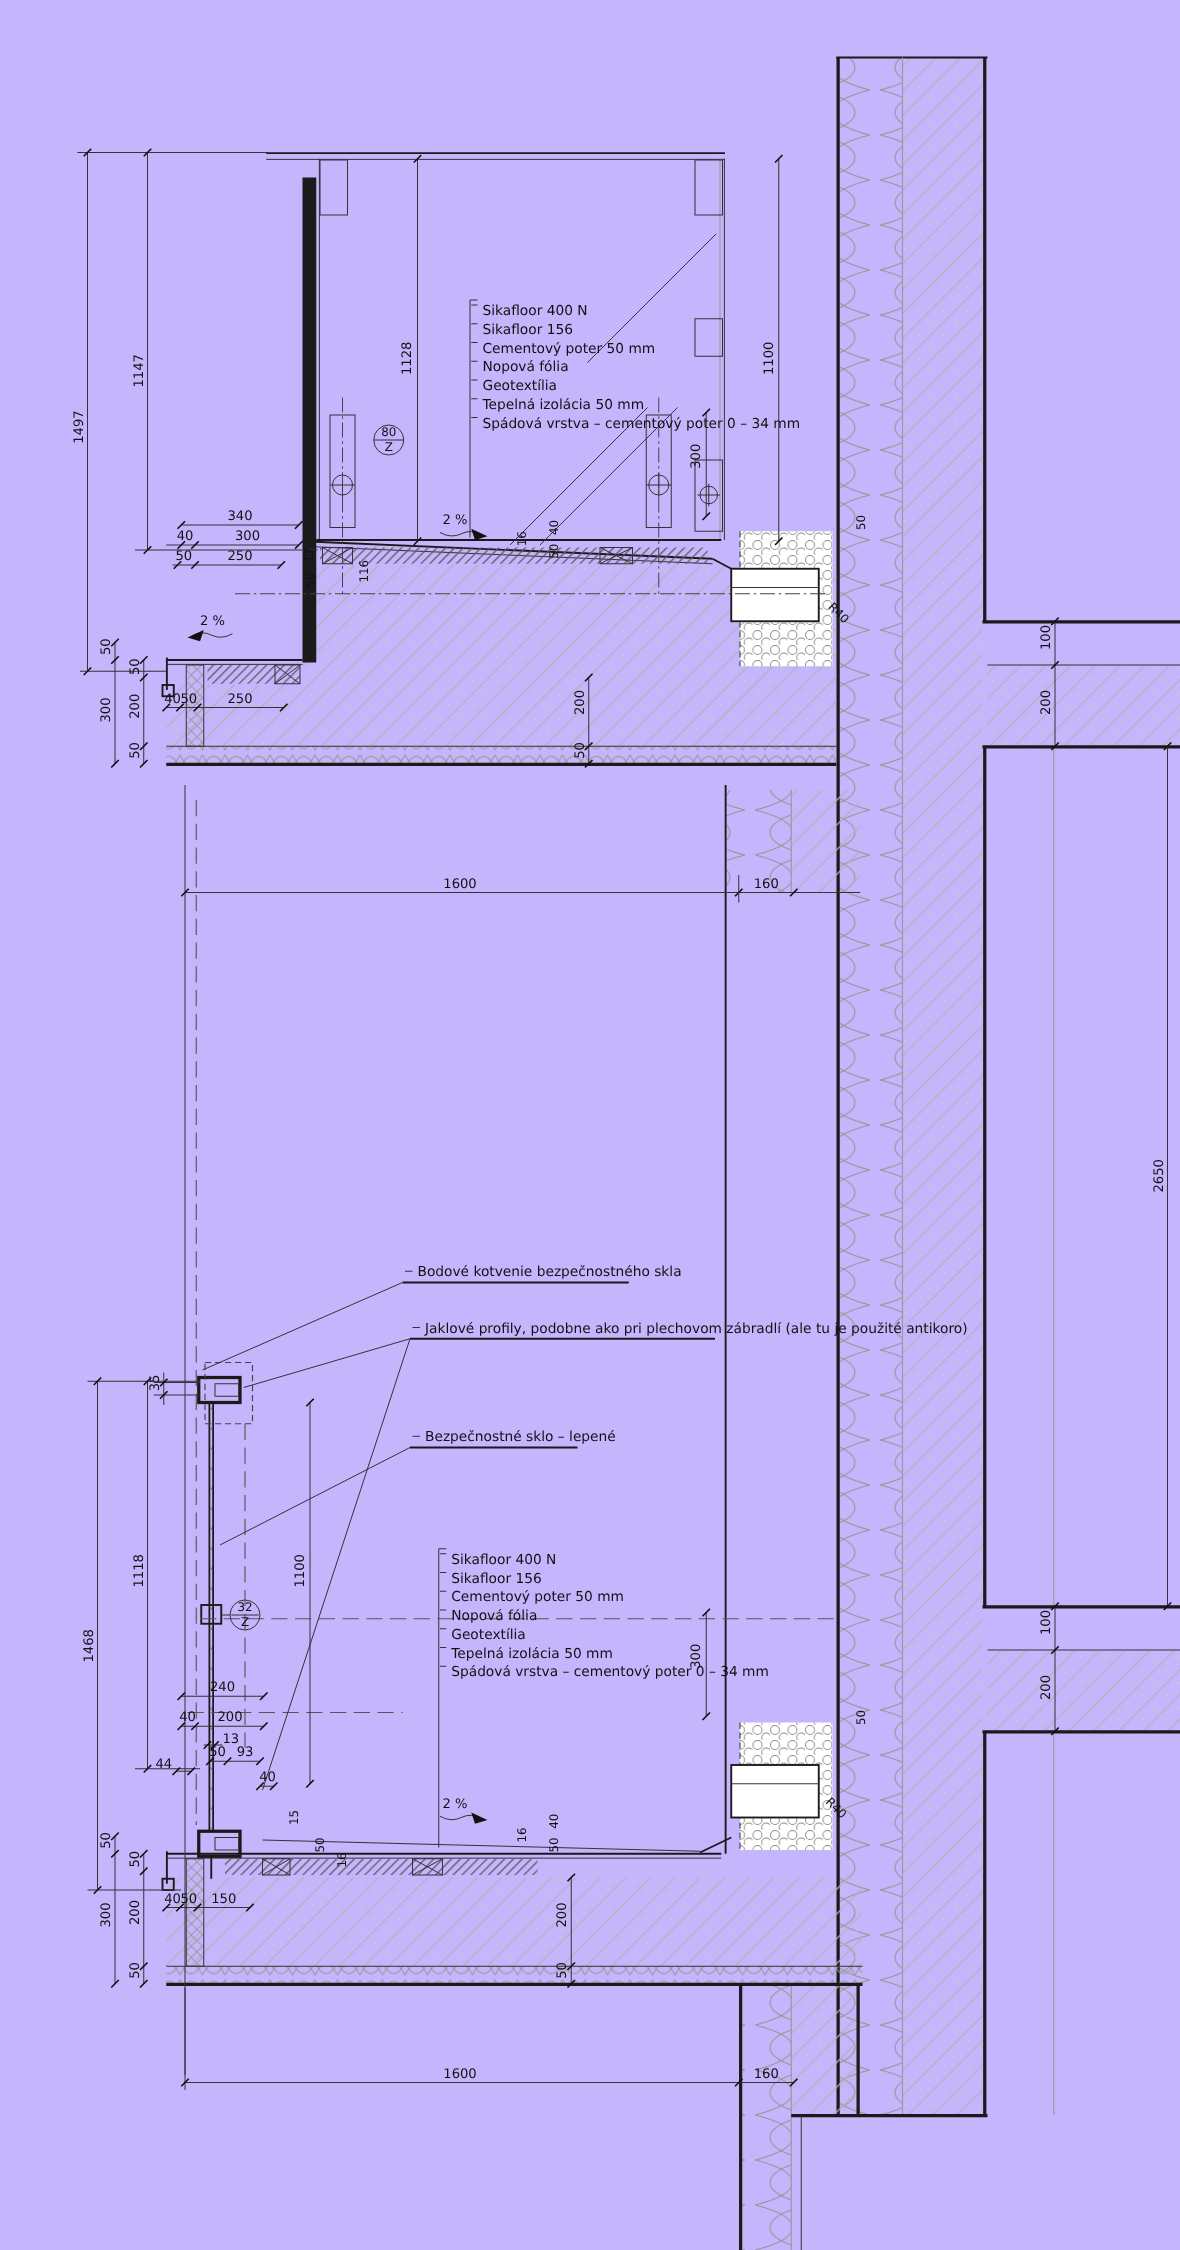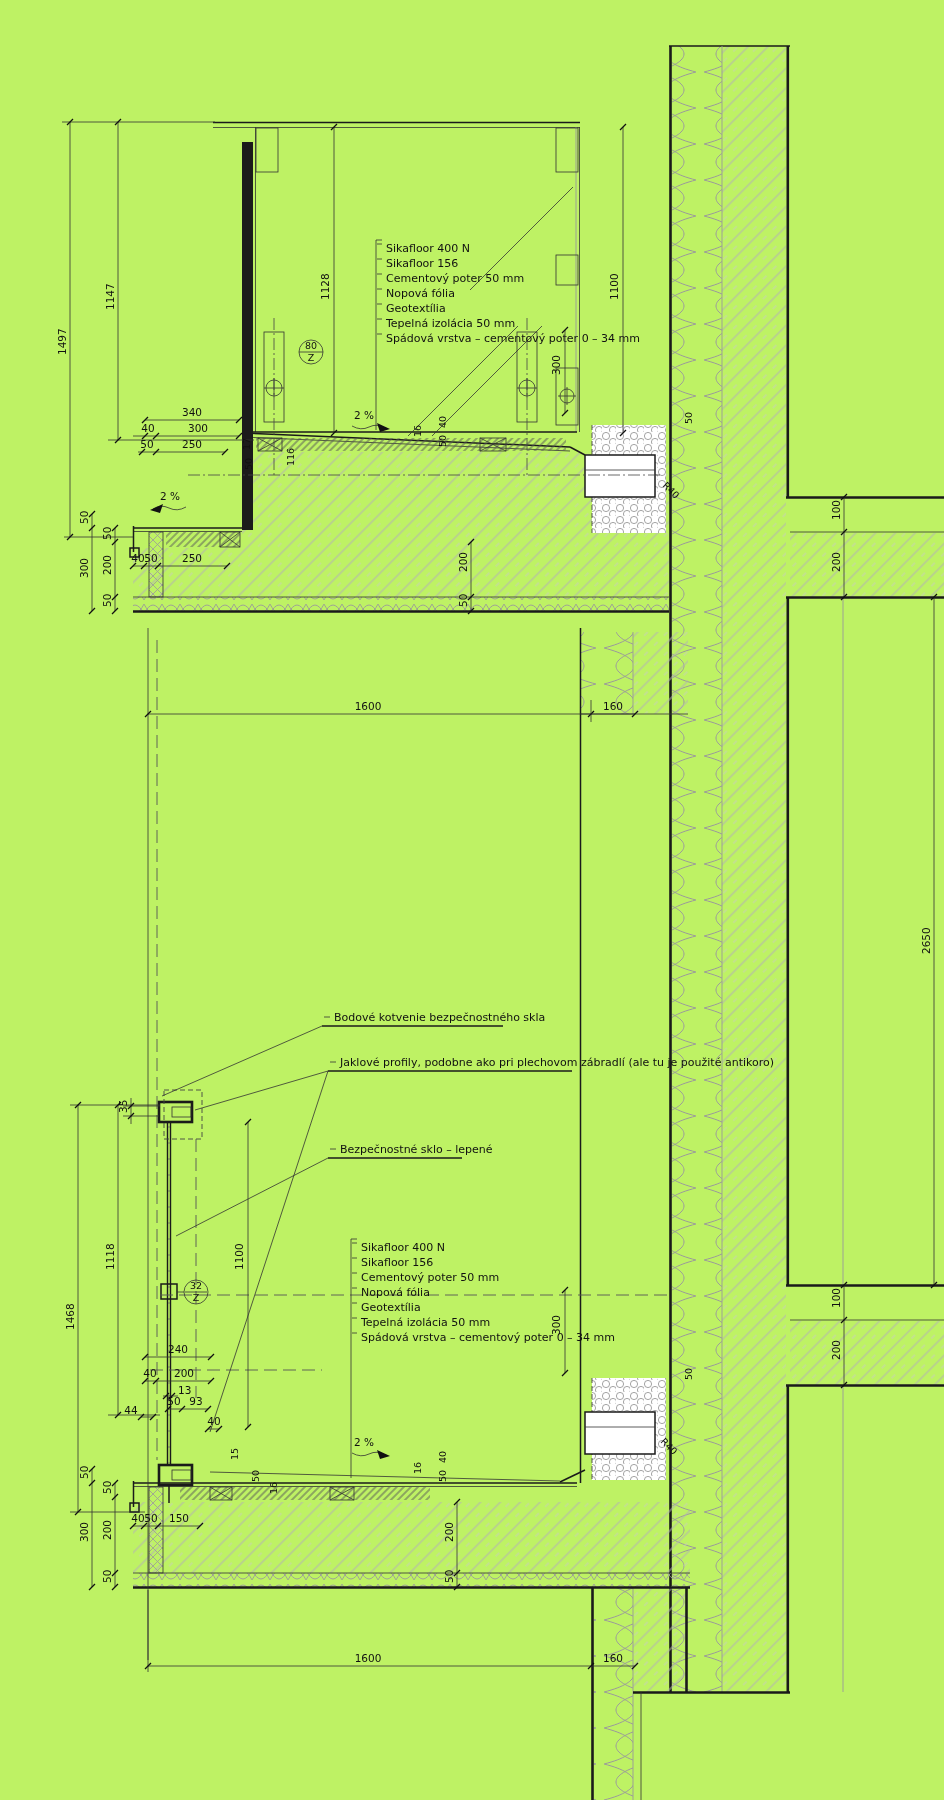--- a/index.html
+++ b/index.html
@@ -1,16 +1,16 @@
 <!DOCTYPE html>
 <html><head>
 <meta charset="utf-8">
 <style>
   html,body{margin:0;padding:0;background:#ffffff;}
-  .page{position:relative;width:944px;height:1800px;background:#bef264;overflow:hidden;}
+  .page{position:relative;width:944px;height:1800px;background:#c4b5fd;overflow:hidden;}
   svg{position:absolute;left:0;top:0;}
   svg text{font-family:"DejaVu Sans","Liberation Sans",sans-serif;fill:#111;}
   .lbl{font-size:11px;}
   .dim{font-size:10.5px;}
   .tiny{font-size:9.5px;}
   .mid{text-anchor:middle;}
   .s1{stroke:#1a1a1a;stroke-width:2.6;fill:none;}
   .s2{stroke:#1a1a1a;stroke-width:1.5;fill:none;}
   .s3{stroke:#333;stroke-width:0.8;fill:none;}
   .sg{stroke:#999;stroke-width:0.9;fill:none;}

